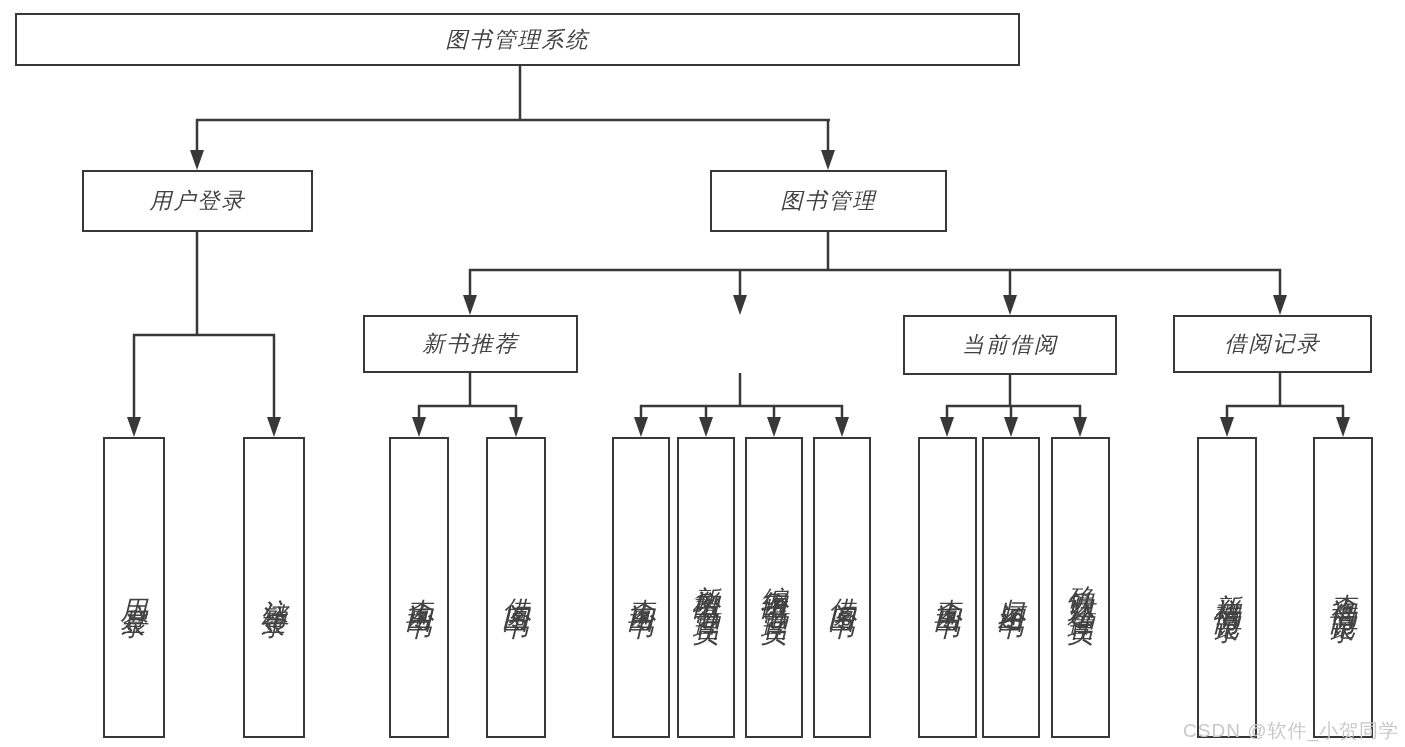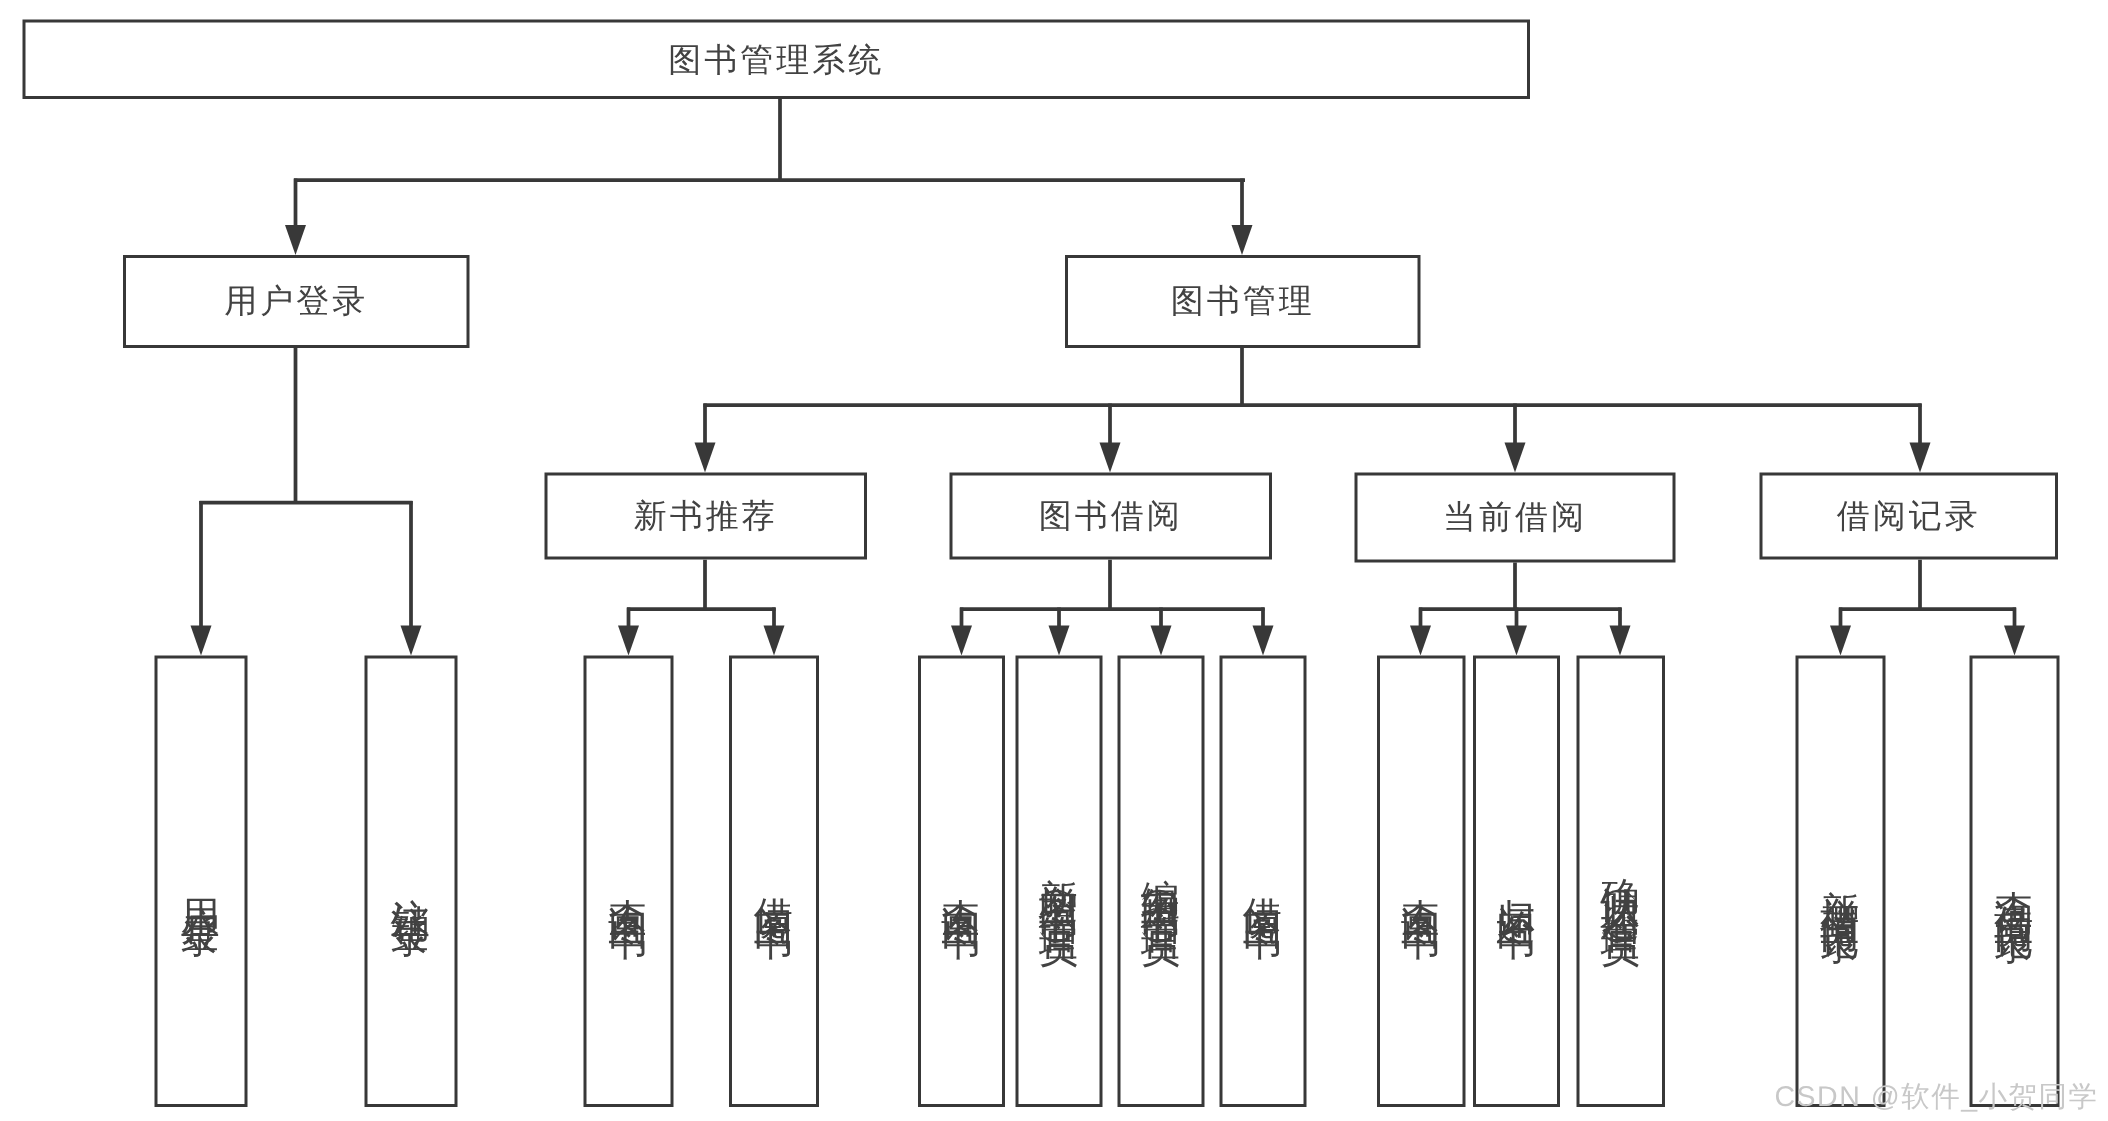--- a/index.html
+++ b/index.html
@@ -14,20 +14,21 @@
   }
   .connectors { position: absolute; left: 0; top: 0; }
   .node {
     position: absolute;
     background: #ffffff;
     border: 2.5px solid #383838;
     display: flex;
     align-items: center;
     justify-content: center;
     color: #424242;
+    font-style: italic;
   }
   .node.h .lbl {
     font-size: 22px;
     letter-spacing: 2px;
     white-space: nowrap;
   }
   .node.v .lbl {
     writing-mode: vertical-rl;
     text-orientation: mixed;
     font-size: 26px;
@@ -124,23 +125,20 @@
   <div class="node h" style="left:82px;top:170px;width:231px;height:62px">
     <span class="lbl">用户登录</span>
   </div>
   <div class="node h" style="left:363px;top:315px;width:215px;height:58px">
     <span class="lbl">新书推荐</span>
   </div>
 
   <div class="node h" style="left:710px;top:170px;width:237px;height:62px">
     <span class="lbl">图书管理</span>
   </div>
-  <div class="node h" style="left:633px;top:315px;width:215px;height:58px">
-    <span class="lbl">图书借阅</span>
-  </div>
   <div class="node h" style="left:903px;top:315px;width:214px;height:60px">
     <span class="lbl">当前借阅</span>
   </div>
   <div class="node h" style="left:1173px;top:315px;width:199px;height:58px">
     <span class="lbl">借阅记录</span>
   </div>
 
   <div class="node v" style="left:103px;top:437px;width:62px;height:301px">
     <span class="lbl">用户登录</span>
   </div>

